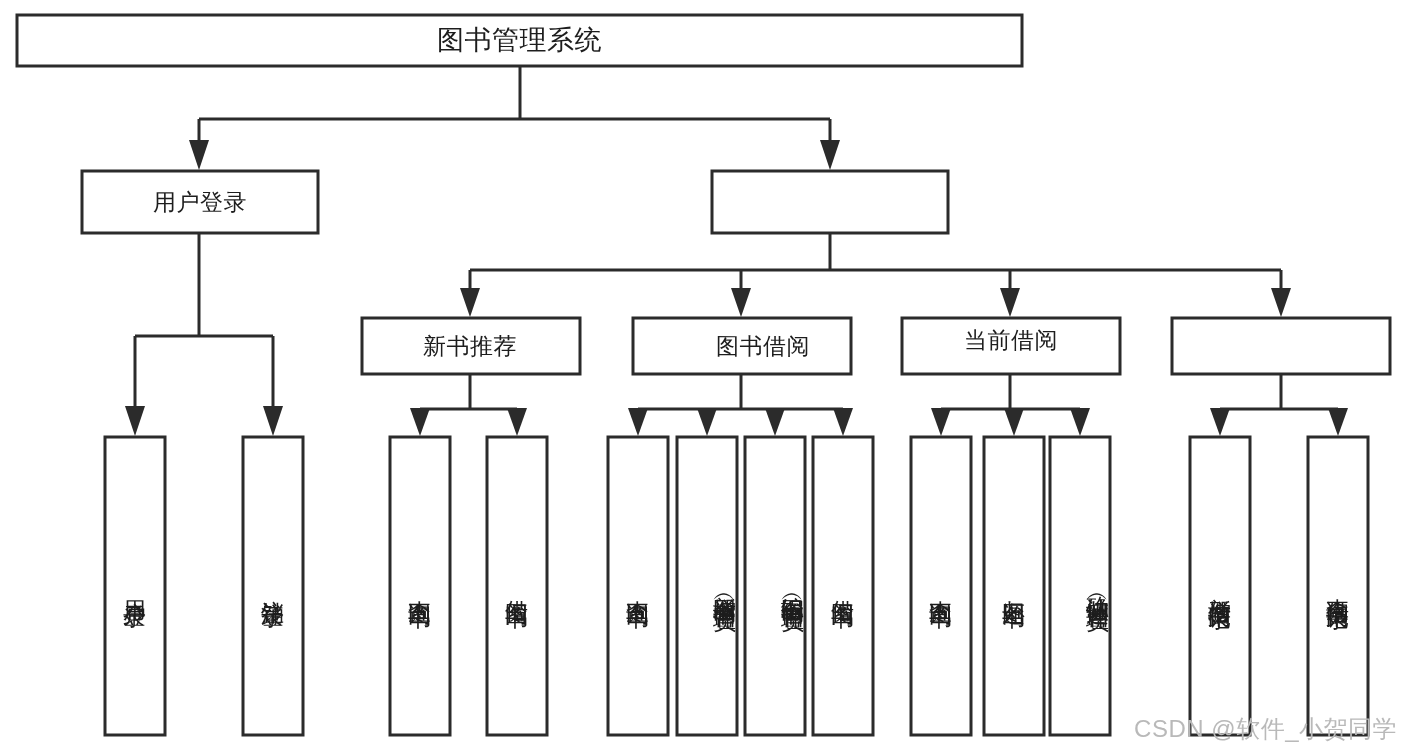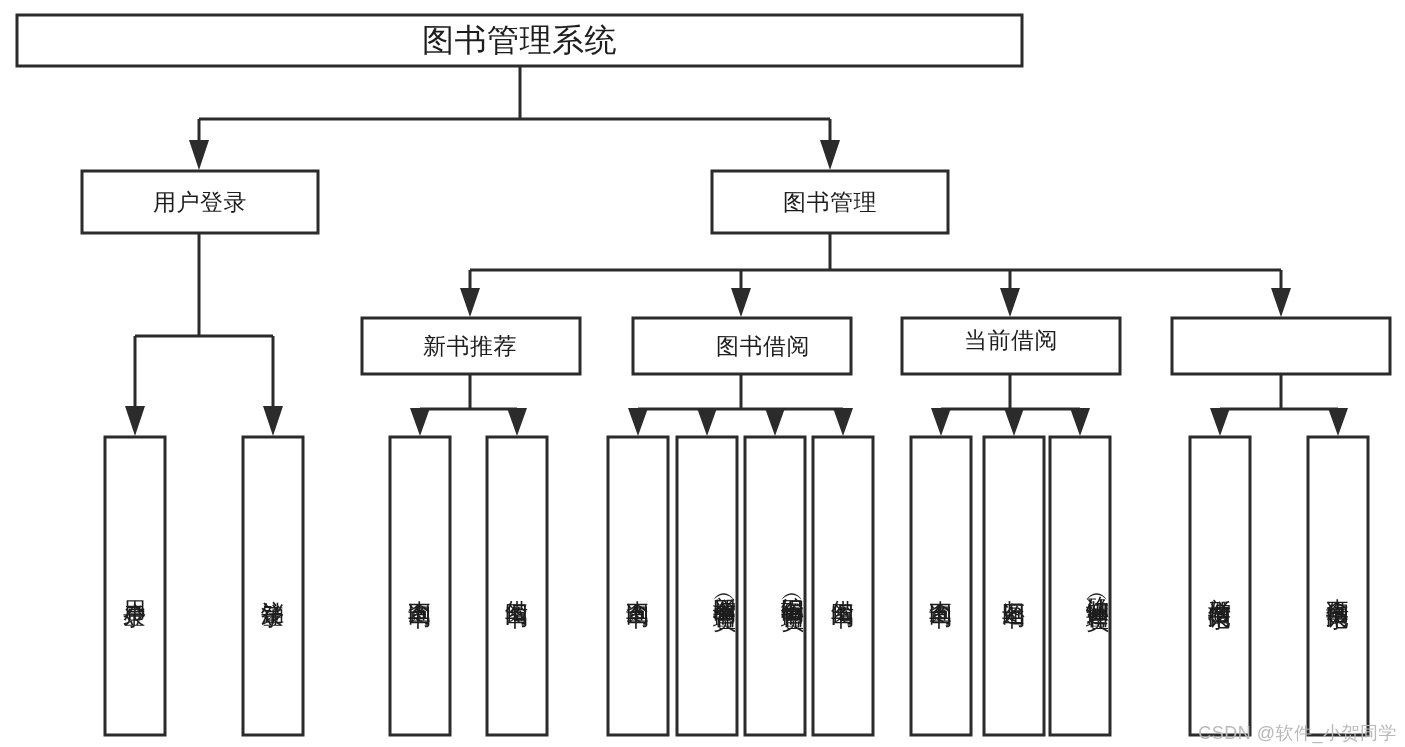--- a/index.html
+++ b/index.html
@@ -68,21 +68,21 @@
     pointer-events: none;
   }
   .node-label-v.centered {
     align-items: center;
   }
   .watermark {
     position: absolute;
     right: 8px;
     bottom: 2px;
     color: #b9b9b9;
-    font-size: 18px;
+    font-size: 24px;
     letter-spacing: 0.5px;
     white-space: nowrap;
     pointer-events: none;
   }
 </style>
 </head>
 <body>
 
 <div id="diagram-root">
 
@@ -161,24 +161,23 @@
     <polygon class="arrow-head" points="1014,436 1004,408 1024,408"></polygon>
     <polygon class="arrow-head" points="1080,436 1070,408 1090,408"></polygon>
 
     <path class="connector" d="M 1281 374 L 1281 409"></path>
     <path class="connector" d="M 1220 409 L 1338 409"></path>
     <polygon class="arrow-head" points="1220,436 1210,408 1230,408"></polygon>
     <polygon class="arrow-head" points="1338,436 1328,408 1348,408"></polygon>
 
   </svg>
 
-  <div class="node-label-h" style="left:17px; top:15px; width:1005px; height:51px; font-size:32px;">图书管理系统</div>
+  <div class="node-label-h" style="left:17px; top:15px; width:1005px; height:51px; font-size:27px;">图书管理系统</div>
 
   <div class="node-label-h" style="left:82px; top:171px; width:236px; height:62px;">用户登录</div>
-  <div class="node-label-h" style="left:712px; top:171px; width:236px; height:62px;">图书管理</div>
 
   <div class="node-label-h" style="left:362px; top:318px; width:216px; height:56px;">新书推荐</div>
   <div class="node-label-h" style="left:633px; top:318px; width:260px; height:56px;">图书借阅</div>
   <div class="node-label-h" style="left:902px; top:312px; width:218px; height:56px;">当前借阅</div>
 
   <div class="node-label-v centered" style="left:105px; top:437px; width:60px; height:298px;">用户登录</div>
   <div class="node-label-v centered" style="left:243px; top:437px; width:60px; height:298px;">注销登录</div>
 
   <div class="node-label-v centered" style="left:390px; top:437px; width:60px; height:298px;">查询图书</div>
   <div class="node-label-v centered" style="left:487px; top:437px; width:60px; height:298px;">借阅图书</div>

